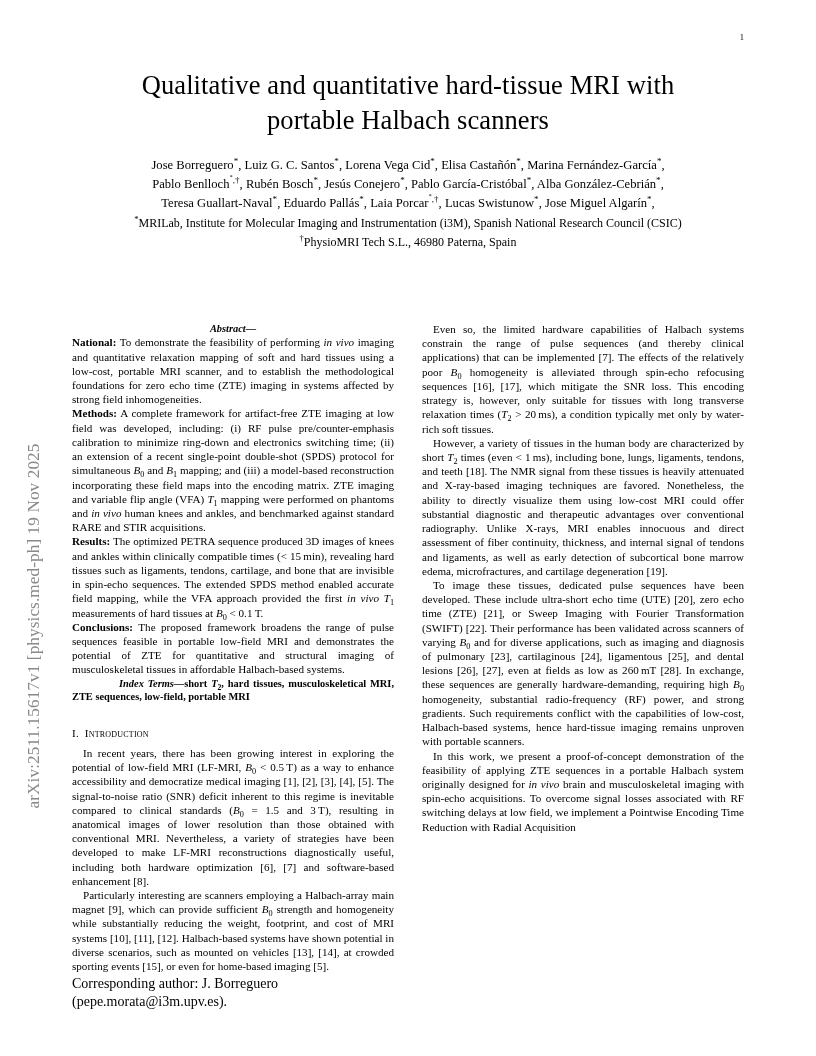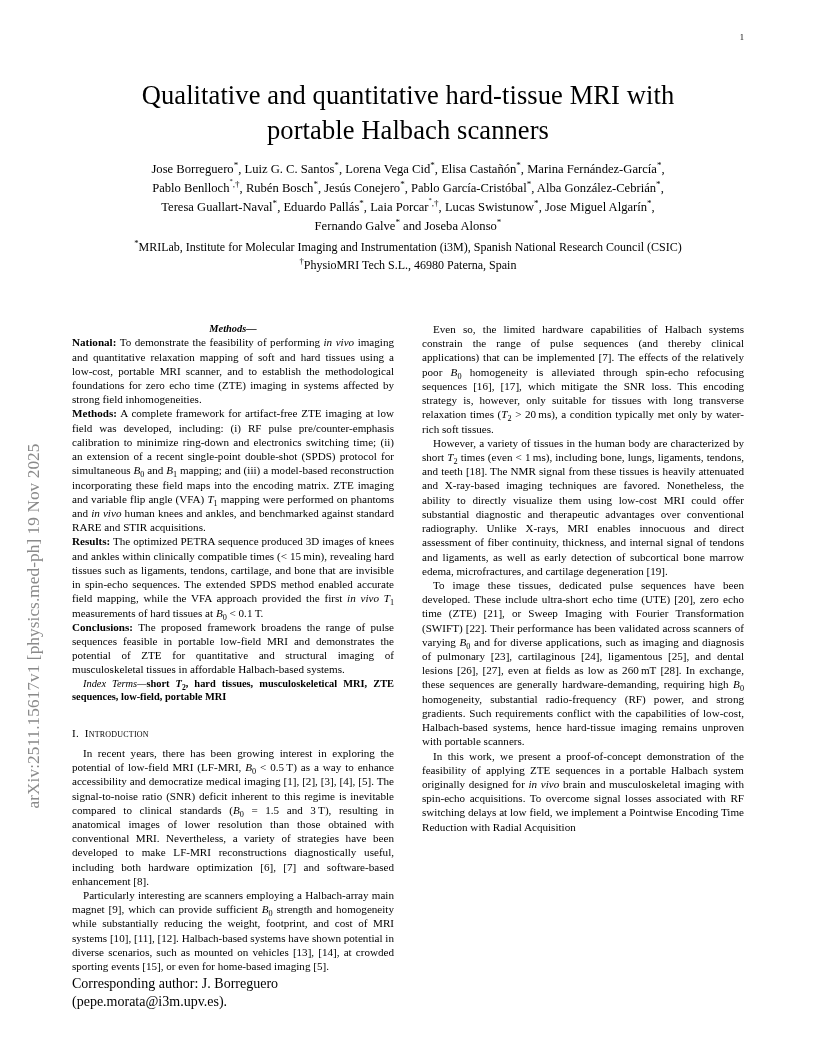--- a/index.html
+++ b/index.html
@@ -51,28 +51,28 @@
     position: absolute;
     left: 72px;
     top: 58px;
     width: 672px;
   }
 
   .title {
     font-size: 26.5px;
     line-height: 1.32;
     text-align: center;
-    margin: 20px 0 0 0;
+    margin: 10px 0 0 0;
     letter-spacing: 0.1px;
     font-weight: normal;
     padding: 0 38px;
   }
 
   .authors {
-    margin-top: 12px;
+    margin-top: 18px;
     font-size: 12.6px;
     line-height: 1.52;
     text-align: center;
   }
   .authors .line { display: block; }
 
   .affiliations {
     margin-top: 1px;
     font-size: 12px;
     line-height: 1.52;
@@ -131,21 +131,22 @@
   .index-terms {
     margin-top: 10px;
     font-weight: bold;
     font-size: 10.4px;
     text-indent: 11px;
     text-align: justify;
     line-height: 1.30;
   }
   .index-terms .it-label {
     font-style: italic;
-    font-weight: normal;
+    font-weight: bold;
+    margin-left: 36px;
   }
 
   .section-head {
     text-align: left;
     margin: 22px 0 6px 0;
     font-size: 11.1px;
     font-variant: small-caps;
     letter-spacing: 0.2px;
   }
   .section-head .num { font-variant: normal; }
@@ -187,35 +188,34 @@
   <div class="page-number">1</div>
 
   <div class="content">
 
     <h1 class="title">Qualitative and quantitative hard-tissue MRI with portable Halbach scanners</h1>
 
     <div class="authors">
       <span class="line">Jose Borreguero<sup class="mark">*</sup>, Luiz G. C. Santos<sup class="mark">*</sup>, Lorena Vega Cid<sup class="mark">*</sup>, Elisa Castañón<sup class="mark">*</sup>, Marina Fernández-García<sup class="mark">*</sup>,</span>
       <span class="line">Pablo Benlloch<sup class="mark"><sup class="mark">*</sup>,†</sup>, Rubén Bosch<sup class="mark">*</sup>, Jesús Conejero<sup class="mark">*</sup>, Pablo García-Cristóbal<sup class="mark">*</sup>, Alba González-Cebrián<sup class="mark">*</sup>,</span>
       <span class="line">Teresa Guallart-Naval<sup class="mark">*</sup>, Eduardo Pallás<sup class="mark">*</sup>, Laia Porcar<sup class="mark"><sup class="mark">*</sup>,†</sup>, Lucas Swistunow<sup class="mark">*</sup>, Jose Miguel Algarín<sup class="mark">*</sup>,</span>
-      <span class="line">Fernando Galve<sup class="mark">*</sup> and Joseba Alonso<sup class="mark">*</sup></span>
     </div>
 
     <div class="affiliations">
       <span class="line"><sup class="mark">*</sup>MRILab, Institute for Molecular Imaging and Instrumentation (i3M), Spanish National Research Council (CSIC)</span>
       <span class="line"><sup class="mark">†</sup>PhysioMRI Tech S.L., 46980 Paterna, Spain</span>
     </div>
 
   </div>
 
   <div class="columns">
 
     <div class="col">
 
-      <span class="abs-head">Methods—</span>
+      <span class="abs-head">Abstract—</span>
 
       <p class="abstract-body noindent">
         <span class="abs-lead">National:</span><span class="seg"> To demonstrate the feasibility of performing <i>in vivo</i> imaging and quantitative relaxation mapping of soft and hard tissues using a low-cost, portable MRI scanner, and to establish the methodological foundations for zero echo time (ZTE) imaging in systems affected by strong field inhomogeneities.</span><br>
         <span class="abs-lead">Methods:</span><span class="seg"> A complete framework for artifact-free ZTE imaging at low field was developed, including: (i) RF pulse pre/counter-emphasis calibration to minimize ring-down and electronics switching time; (ii) an extension of a recent single-point double-shot (SPDS) protocol for simultaneous <i>B</i><span class="sub">0</span> and <i>B</i><span class="sub">1</span> mapping; and (iii) a model-based reconstruction incorporating these field maps into the encoding matrix. ZTE imaging and variable flip angle (VFA) <i>T</i><span class="sub">1</span> mapping were performed on phantoms and <i>in vivo</i> human knees and ankles, and benchmarked against standard RARE and STIR acquisitions.</span><br>
         <span class="abs-lead">Results:</span><span class="seg"> The optimized PETRA sequence produced 3D images of knees and ankles within clinically compatible times (&lt; 15 min), revealing hard tissues such as ligaments, tendons, cartilage, and bone that are invisible in spin-echo sequences. The extended SPDS method enabled accurate field mapping, while the VFA approach provided the first <i>in vivo</i> <i>T</i><span class="sub">1</span> measurements of hard tissues at <i>B</i><span class="sub">0</span> &lt; 0.1 T.</span><br>
         <span class="abs-lead">Conclusions:</span><span class="seg"> The proposed framework broadens the range of pulse sequences feasible in portable low-field MRI and demonstrates the potential of ZTE for quantitative and structural imaging of musculoskeletal tissues in affordable Halbach-based systems.</span>
       </p>
 
       <p class="index-terms">
         <span class="it-label">Index Terms—</span><span>short <i>T</i><span class="sub">2</span>, hard tissues, musculoskeletical MRI, ZTE sequences, low-field, portable MRI</span>

